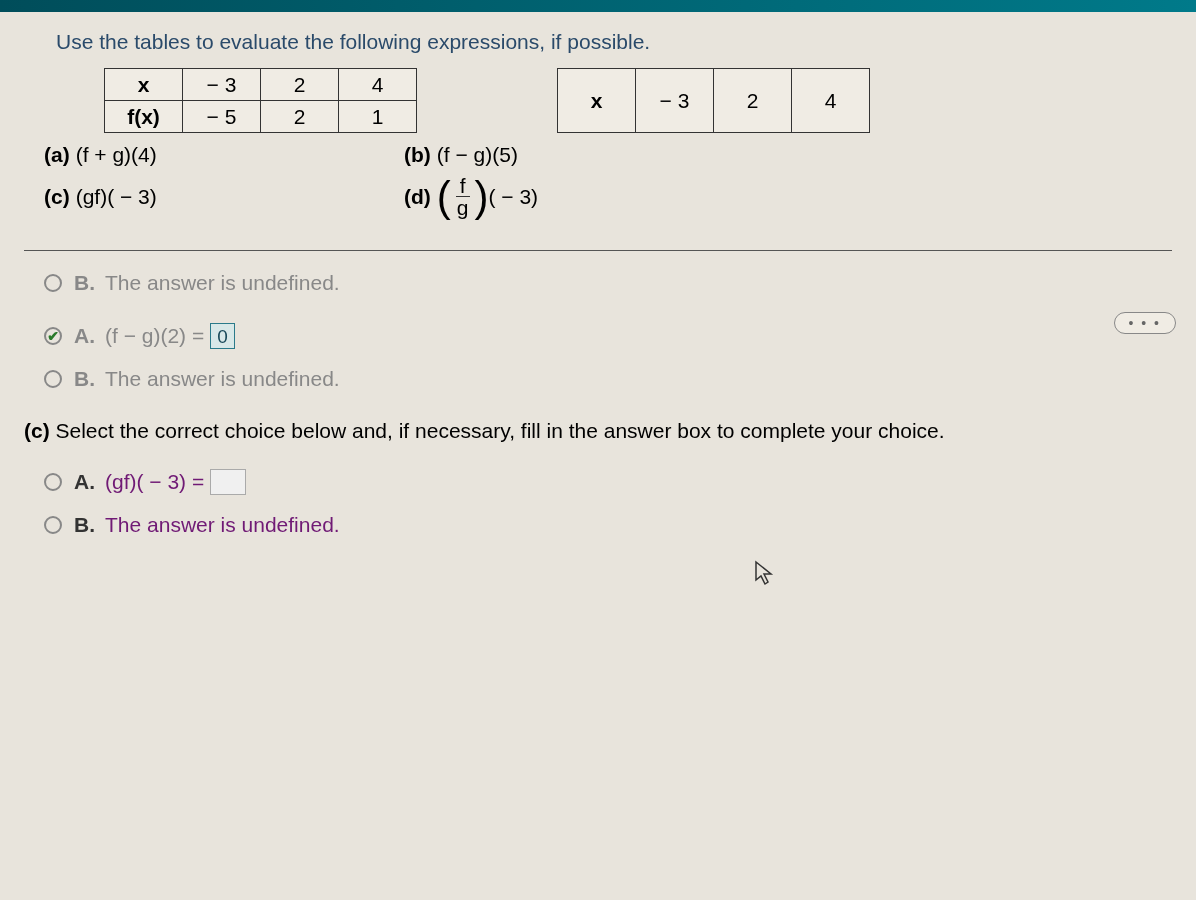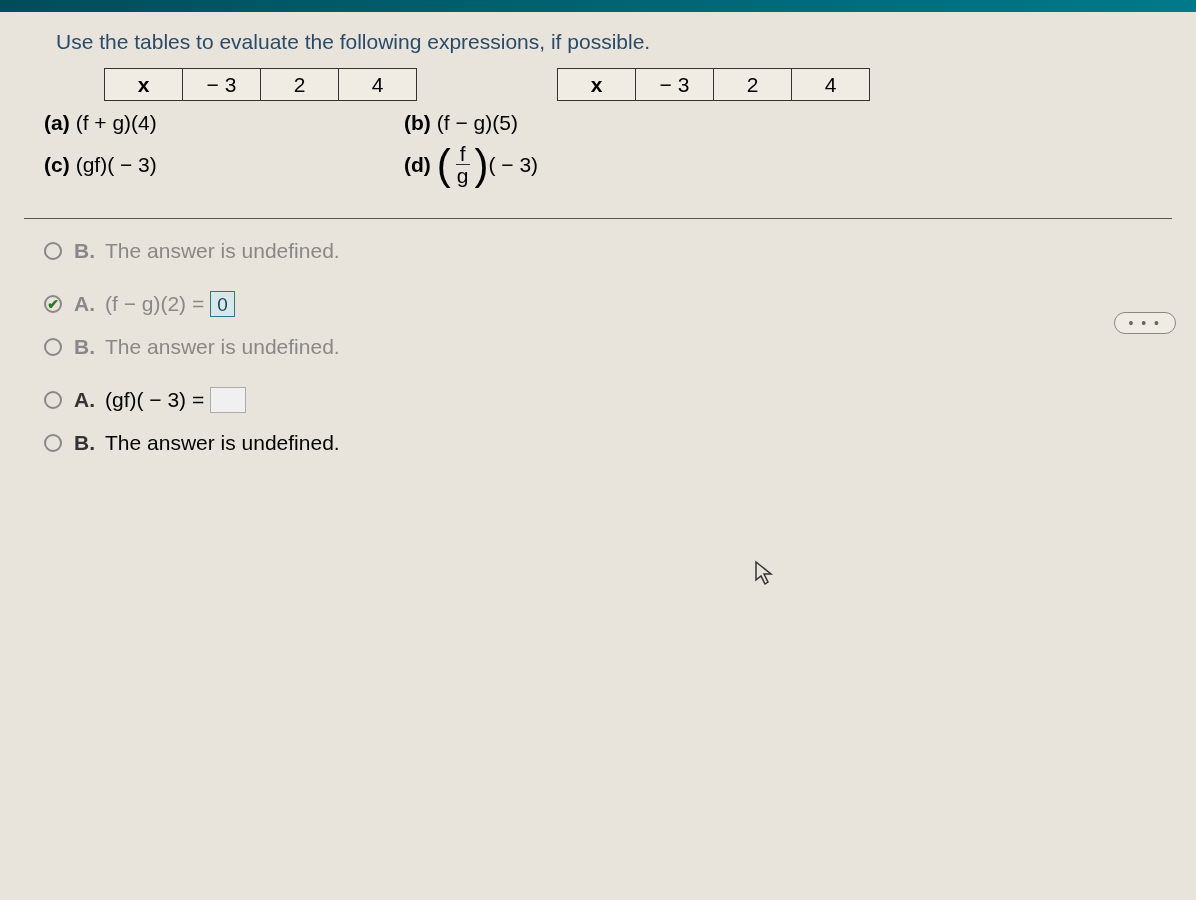--- a/index.html
+++ b/index.html
@@ -125,21 +125,21 @@
   }
   .opt-letter {
     font-weight: bold;
     margin-right: 10px;
     color: #888;
   }
   .opt-letter.active { color: #333; }
   .opt-text {
     color: #888;
   }
-  .opt-text.active { color: #000000; }
+  .opt-text.active { color: #701a75; }
   .part-prompt {
     font-size: 21px;
     margin-left: 0px;
     margin-bottom: 26px;
   }
   .part-prompt b { font-weight: bold; }
   .answer-box {
     display: inline-block;
     min-width: 24px;
     height: 26px;
@@ -173,20 +173,26 @@
 
   <div class="tables-row">
     <table>
       <tbody>
           <tr>
         <td class="row-label">x</td>
         <td>− 3</td>
         <td>2</td>
         <td>4</td>
       </tr>
+      <tr>
+        <td class="row-label">f(x)</td>
+        <td>− 5</td>
+        <td>2</td>
+        <td>1</td>
+      </tr>
     </tbody>
       </table>
 
     <table>
       <tbody>
           <tr>
         <td class="row-label">x</td>
         <td>− 3</td>
         <td>2</td>
         <td>4</td>
@@ -244,20 +250,24 @@
       <span style="width:6px"></span>
       <span class="answer-box">0</span>
     </div>
     <div class="option-row">
       <span class="radio"></span>
       <span class="opt-letter">B.</span>
       <span class="opt-text">The answer is undefined.</span>
     </div>
   </div>
 
+  <div class="part-prompt">
+    <b>(c)</b>
+    <span>Select the correct choice below and, if necessary, fill in the answer box to complete your choice.</span>
+  </div>
 
   <div class="answer-block">
     <div class="option-row">
       <span class="radio"></span>
       <span class="opt-letter active">A.</span>
       <span class="opt-text active">(gf)( − 3) =</span>
       <span style="width:6px"></span>
       <span class="answer-box empty"></span>
     </div>
     <div class="option-row">

